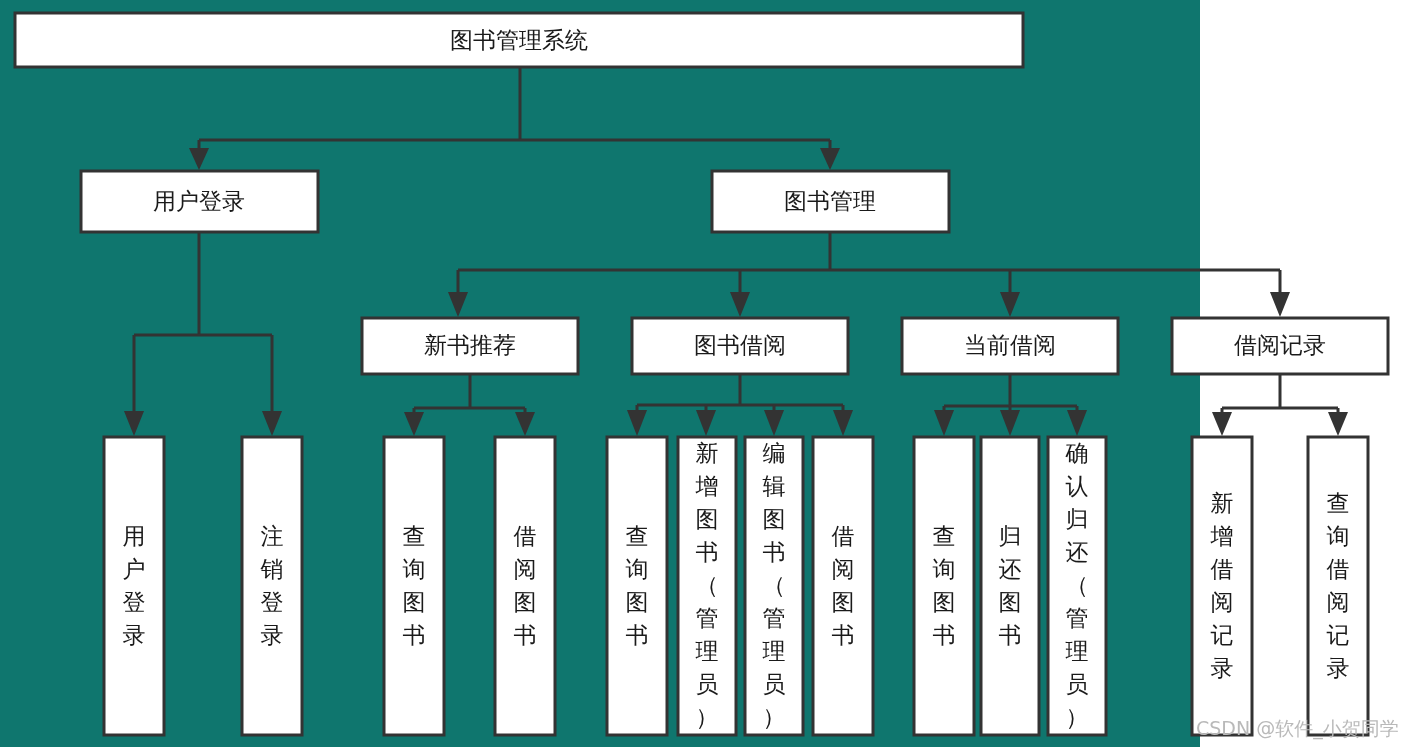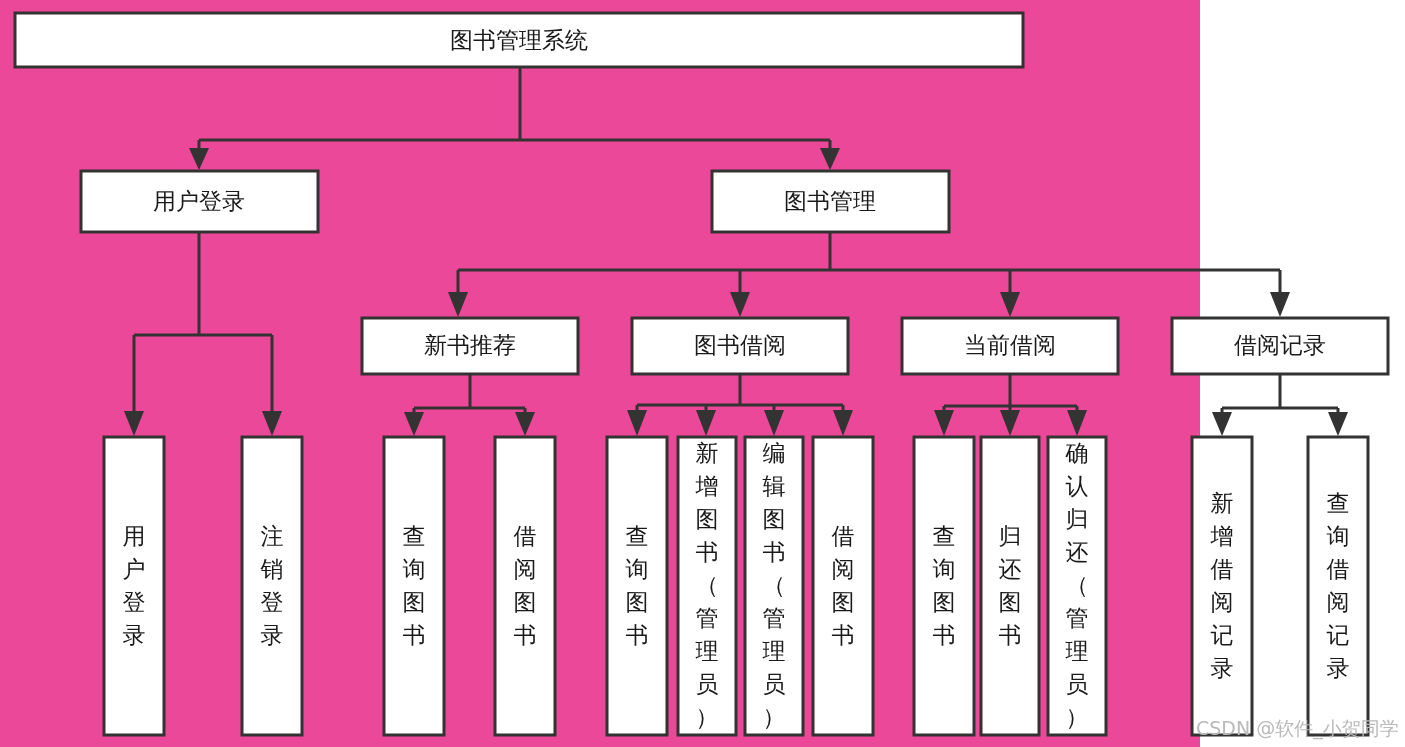--- a/index.html
+++ b/index.html
@@ -11,21 +11,21 @@
   body {
     width: 1405px;
     height: 747px;
     font-family: "DejaVu Sans", "Liberation Sans", sans-serif;
     overflow: hidden;
   }
   #diagram-root {
     position: relative;
     width: 1200px;
     height: 747px;
-    background: #ec4899;
+    background: #0f766e;
   }
   svg.flow {
     display: block;
     width: 1405px;
     height: 747px;
   }
   .node-box {
     fill: #ffffff;
     stroke: #333333;
     stroke-width: 3;

